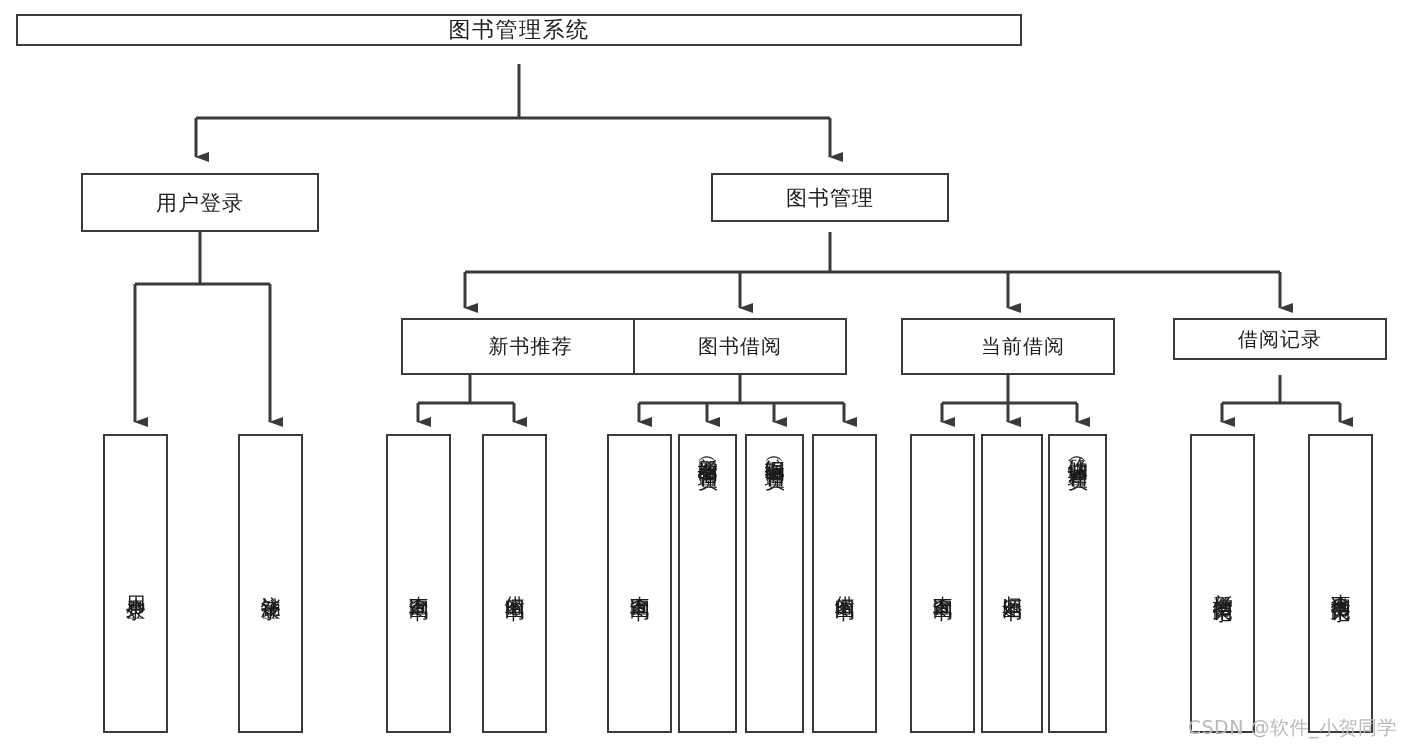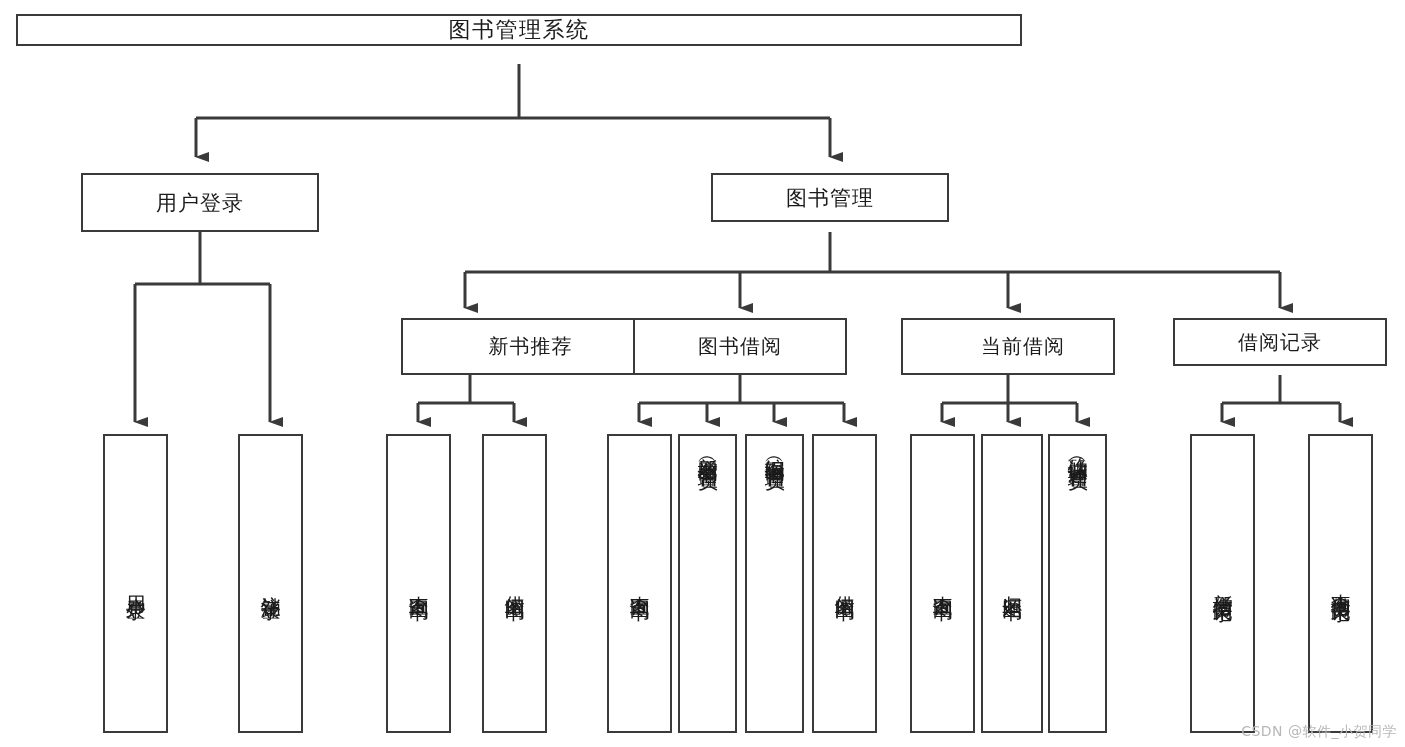--- a/index.html
+++ b/index.html
@@ -64,21 +64,21 @@
     text-align: left;
   }
   .node.v.mid {
     align-items: center;
     padding-top: 0;
   }
   .watermark {
     position: absolute;
     right: 8px;
     bottom: 6px;
-    font-size: 14px;
+    font-size: 19px;
     color: #b8b8b8;
     letter-spacing: 0.5px;
     z-index: 3;
     white-space: nowrap;
   }
 </style>
 </head>
 <body>
 
 <div id="canvas">
@@ -148,21 +148,21 @@
 
   <div class="node lvl2" style="left:362px; top:318px; width:259px; height:57px;margin-left:39px;">
     <span>新书推荐</span>
   </div>
   <div class="node lvl2" style="left:633px; top:318px; width:214px; height:57px;">
     <span>图书借阅</span>
   </div>
   <div class="node lvl2" style="left:901px; top:318px; width:214px; height:57px;padding-left:30px;">
     <span>当前借阅</span>
   </div>
-  <div class="node lvl2" style="left:1173px; top:318px; width:214px; height:48px;align-items:center;">
+  <div class="node lvl2" style="left:1173px; top:318px; width:214px; height:42px;align-items:center;">
     <span>借阅记录</span>
   </div>
 
   <div class="node v mid" style="left:103px; top:434px; width:65px; height:299px;">
     <span class="vtext">用户登录</span>
   </div>
   <div class="node v mid" style="left:238px; top:434px; width:65px; height:299px;">
     <span class="vtext">注销登录</span>
   </div>
 

